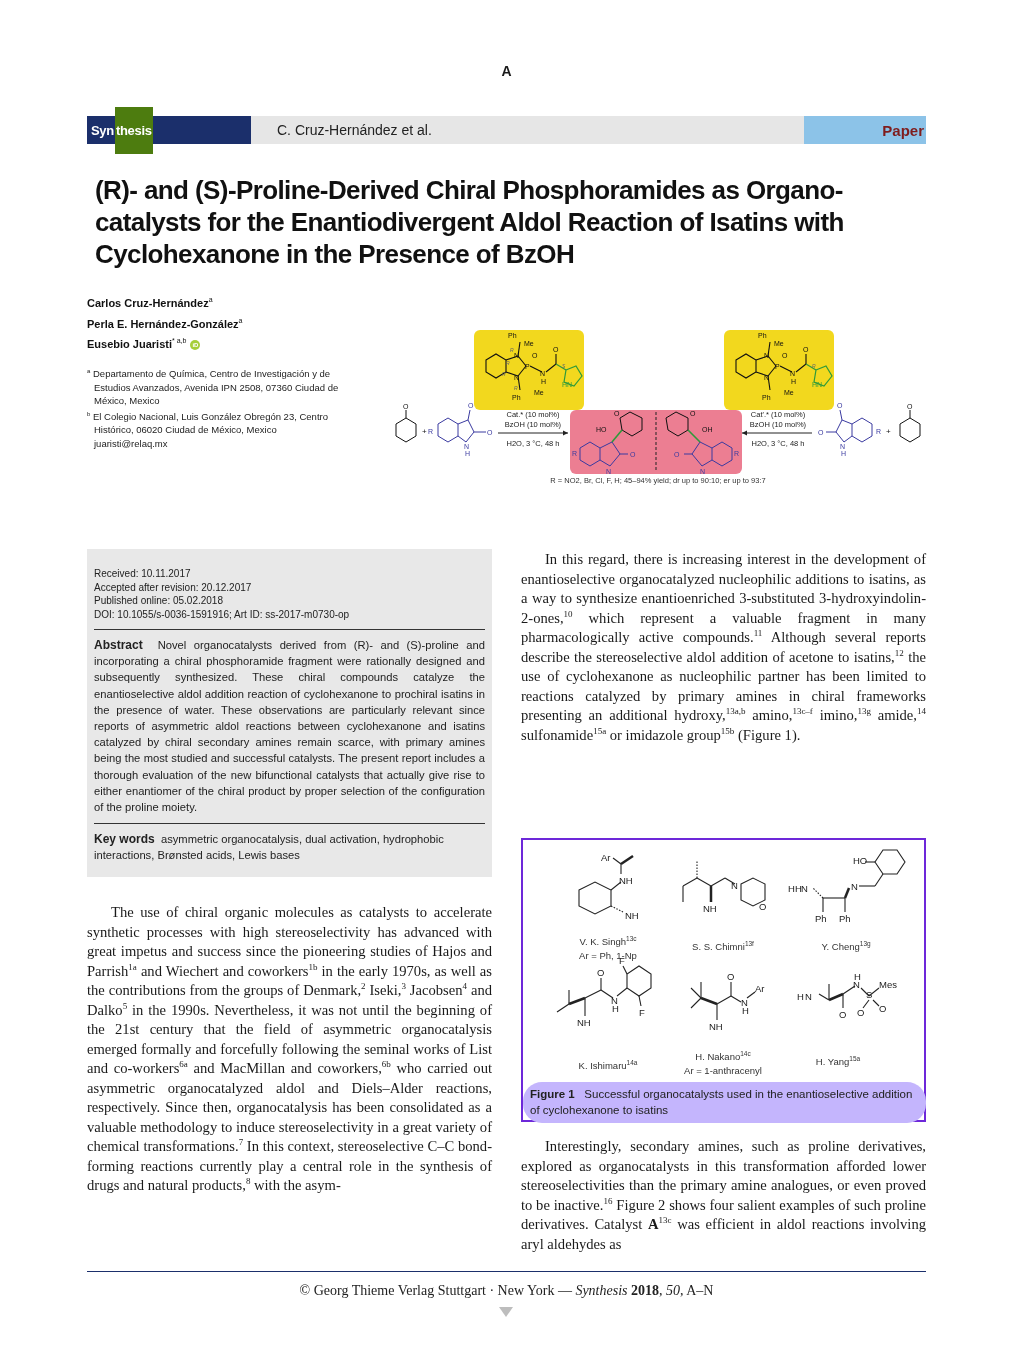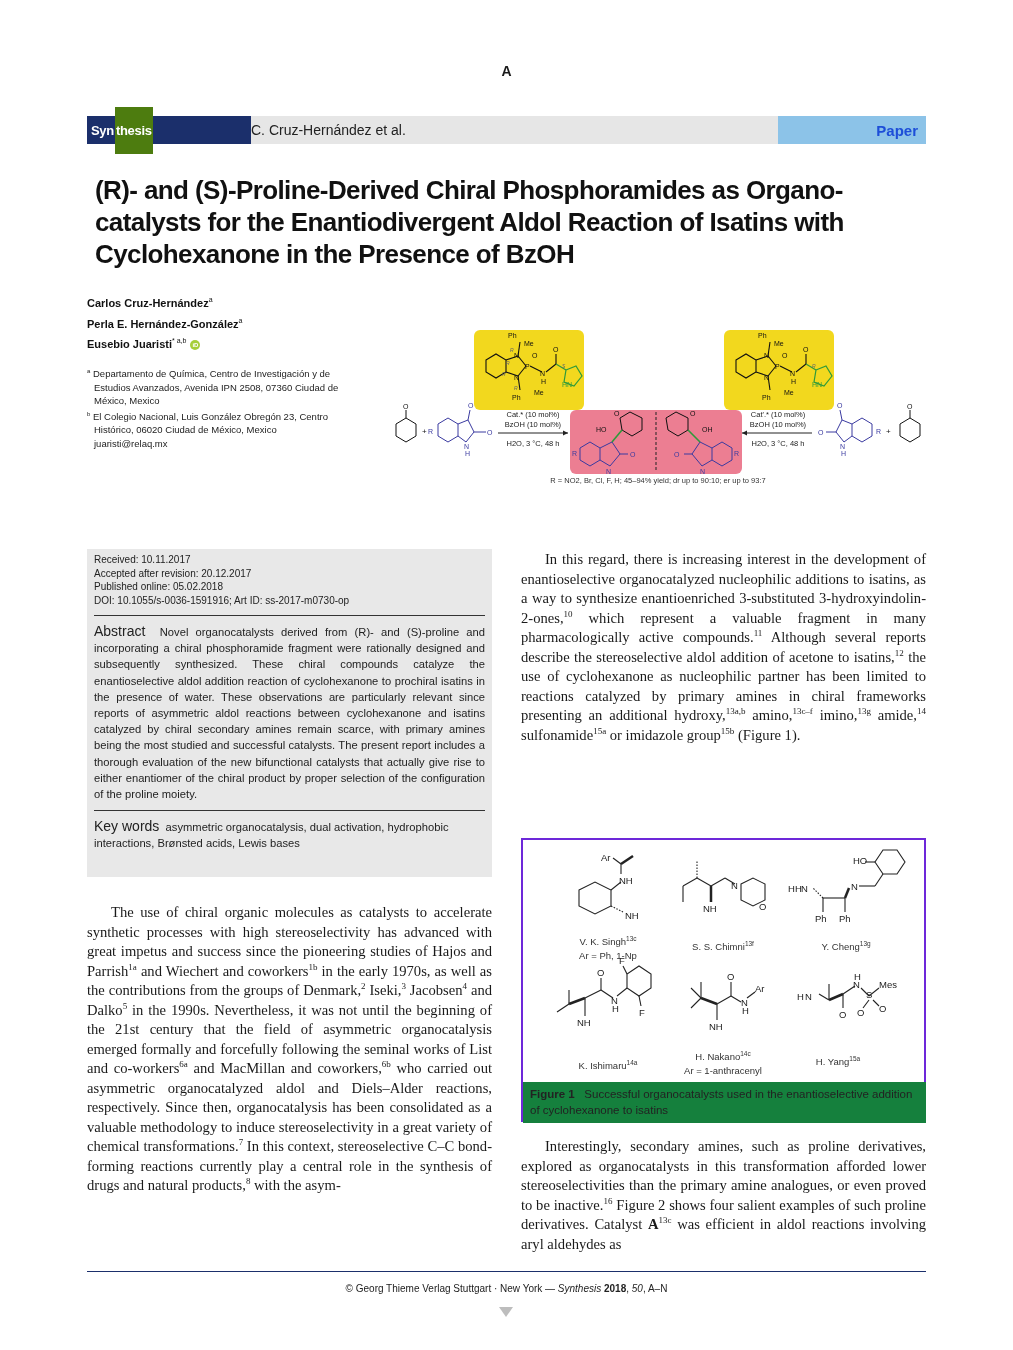--- a/index.html
+++ b/index.html
@@ -5,60 +5,60 @@
   * { box-sizing: border-box; margin: 0; padding: 0; }
   html, body { width: 1013px; height: 1350px; background: #ffffff; overflow: hidden; }
   body { position: relative; font-family: "Liberation Serif", serif; color: #1a1a1a; }
   .abs { position: absolute; }
 
   .page-letter { left: 0; width: 1013px; top: 63px; text-align: center; font-family: "Liberation Sans", sans-serif; font-weight: bold; font-size: 14px; }
 
   .header-bar { left: 87px; top: 116px; width: 839px; height: 28px; display: flex; }
   .hb-logo { width: 164px; background: #1b2f6b; display: flex; align-items: center; padding-left: 4px; font-family: "Liberation Sans", sans-serif; font-weight: bold; font-size: 13px; color: #fff; letter-spacing: -0.3px; }
   .hb-logo .th { background: #4d7c0f; padding: 16px 1px; margin-left: 1px; }
-  .hb-authors { flex: 1; background: #e6e6e6; display: flex; align-items: center; padding-left: 0; font-family: "Liberation Sans", sans-serif; font-size: 14px; color: #222; }
-  .hb-type { width: 148px; background: #8cc3e8; color: #1d4ed8; font-family: "Liberation Sans", sans-serif; font-weight: bold; font-size: 15px; display: flex; align-items: center; justify-content: flex-end; padding-right: 8px; }
+  .hb-authors { flex: 1; background: #e6e6e6; display: flex; align-items: center; padding-left: 26px; font-family: "Liberation Sans", sans-serif; font-size: 14px; color: #222; }
+  .hb-type { width: 122px; background: #8cc3e8; color: #7f1d1d; font-family: "Liberation Sans", sans-serif; font-weight: bold; font-size: 15px; display: flex; align-items: center; justify-content: flex-end; padding-right: 2px; }
 
   .title { left: 87px; top: 174px; width: 840px; font-family: "Liberation Sans", sans-serif; font-weight: bold; font-size: 26px; line-height: 32px; letter-spacing: -0.6px; color: #111; margin-left: 8px; }
 
   .authors { left: 87px; top: 291px; font-family: "Liberation Sans", sans-serif; font-weight: bold; font-size: 11px; line-height: 18px; color: #111; }
   .authors sup { font-size: 7px; font-weight: normal; }
   .orcid { display: inline-block; width: 10px; height: 10px; border-radius: 50%; background: #a6ce39; color: #fff; font-size: 6px; text-align: center; line-height: 10px; vertical-align: 1px; margin-left: 1px; }
 
   .affil { left: 87px; top: 365px; width: 280px; font-family: "Liberation Sans", sans-serif; font-size: 9.5px; line-height: 13.5px; color: #222; }
   .affil .item { padding-left: 7px; text-indent: -7px; }
   .affil sup { font-size: 6px; }
 
   .scheme { left: 390px; top: 328px; width: 540px; height: 160px; }
   .cap-r { left: 390px; top: 476px; width: 536px; text-align: center; font-family: "Liberation Sans", sans-serif; font-size: 7.5px; color: #333; }
 
-  .meta-box { left: 87px; top: 549px; width: 405px; height: 328px; background: #e8e8e8; padding: 4px 7px; font-family: "Liberation Sans", sans-serif; color: #222; }
+  .meta-box { left: 87px; top: 549px; width: 405px; height: 328px; background: #e8e8e8; padding: 18px 7px; font-family: "Liberation Sans", sans-serif; color: #222; }
   .meta-dates { font-size: 10px; line-height: 13.5px; }
   .rule { border-top: 1px solid #333; margin: 8px 0 7px 0; }
   .abstract { font-size: 11.2px; line-height: 16.2px; text-align: justify; }
-  .abstract b, .keywords b { font-weight: normal; font-size: 14px; }
+  .abstract b, .keywords b { font-weight: bold; font-size: 12px; }
   .keywords { font-size: 11.2px; line-height: 16px; }
 
   .col { font-size: 14.6px; line-height: 19.5px; text-align: justify; color: #1a1a1a; }
   .col p { text-indent: 24px; }
   .col p.noind { text-indent: 0; }
   .col sup { font-size: 9px; line-height: 0; }
   .left-col { left: 87px; top: 903px; width: 405px; }
   .right-col-top { left: 521px; top: 550px; width: 405px; }
   .right-col-bot { left: 521px; top: 1137px; width: 405px; }
 
   .fig1 { left: 521px; top: 838px; width: 405px; height: 284px; border: 2px solid #6d28d9; }
   .fig1-art { position: absolute; left: 0; top: 0; width: 403px; height: 242px; }
-  .fig1-caption { position: absolute; left: 0; top: 242px; width: 403px; height: 41px; background: #15803d; padding: 4px 7px; font-family: "Liberation Sans", sans-serif; font-size: 11.5px; line-height: 16px; color: #222; }
+  .fig1-caption { position: absolute; left: 0; top: 242px; width: 403px; height: 41px; background: #c4b5fd; padding: 4px 7px; font-family: "Liberation Sans", sans-serif; font-size: 11.5px; line-height: 16px; color: #222; border-radius: 19px; }
   .fig1-caption b { font-weight: bold; }
   .flabel { position: absolute; font-family: "Liberation Sans", sans-serif; font-size: 9.5px; line-height: 14px; text-align: center; color: #333; }
   .flabel sup { font-size: 6.5px; }
 
   .footer-rule { left: 87px; top: 1271px; width: 839px; border-top: 1.5px solid #1b2f6b; }
-  .footer { left: 0; width: 1013px; top: 1283px; text-align: center; font-family: Liberation Sans, sans-serif; font-size: 10px; color: #222; }
+  .footer { left: 0; width: 1013px; top: 1283px; text-align: center; font-family: Liberation Serif, serif; font-size: 14px; color: #222; }
   .footer i { font-style: italic; }
   .footer b { font-weight: bold; }
   .down-arrow { left: 499px; top: 1307px; width: 0; height: 0; border-left: 7px solid transparent; border-right: 7px solid transparent; border-top: 10px solid #bdbdbd; }
 </style>
 </head>
 <body>
 
 <div class="abs page-letter">A</div>
 
 <div class="abs header-bar">

